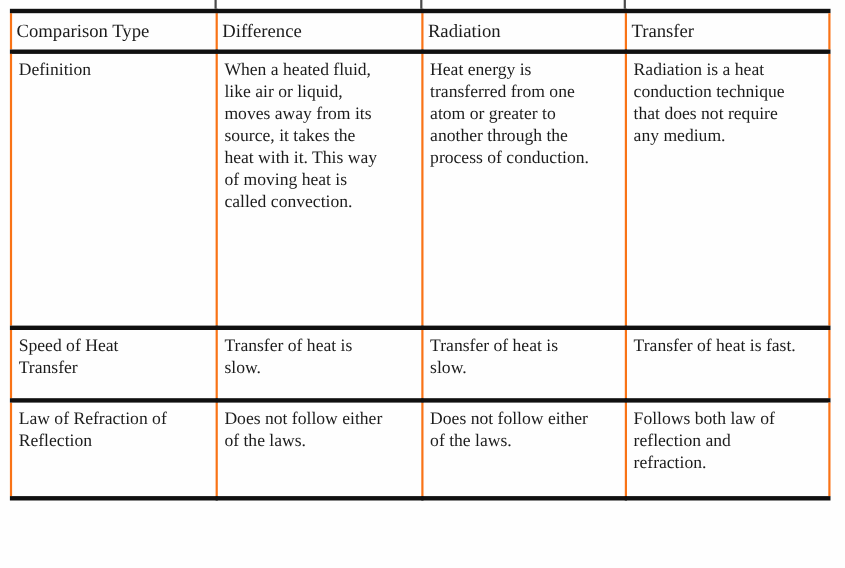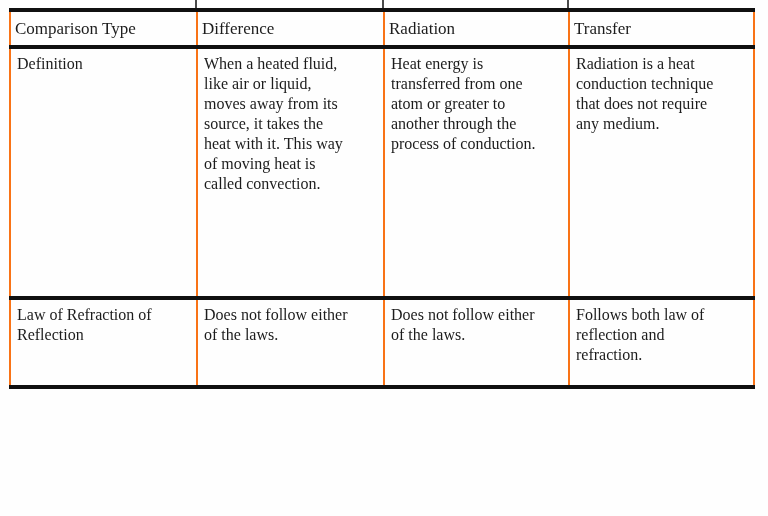--- a/index.html
+++ b/index.html
@@ -117,20 +117,29 @@
           <td>Heat energy is
 transferred from one
 atom or greater to
 another through the
 process of conduction.</td>
           <td>Radiation is a heat
 conduction technique
 that does not require
 any medium.</td>
         </tr>
+        <tr class="row-speed">
+          <td>Speed of Heat
+Transfer</td>
+          <td>Transfer of heat is
+slow.</td>
+          <td>Transfer of heat is
+slow.</td>
+          <td>Transfer of heat is fast.</td>
+        </tr>
         <tr class="row-law">
           <td>Law of Refraction of
 Reflection</td>
           <td>Does not follow either
 of the laws.</td>
           <td>Does not follow either
 of the laws.</td>
           <td>Follows both law of
 reflection and
 refraction.</td>

